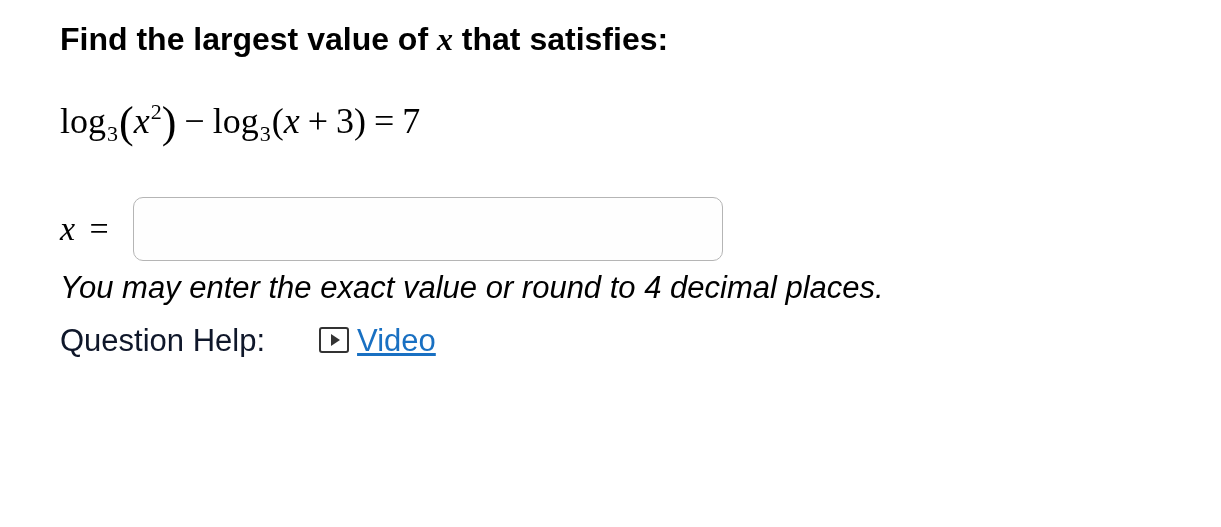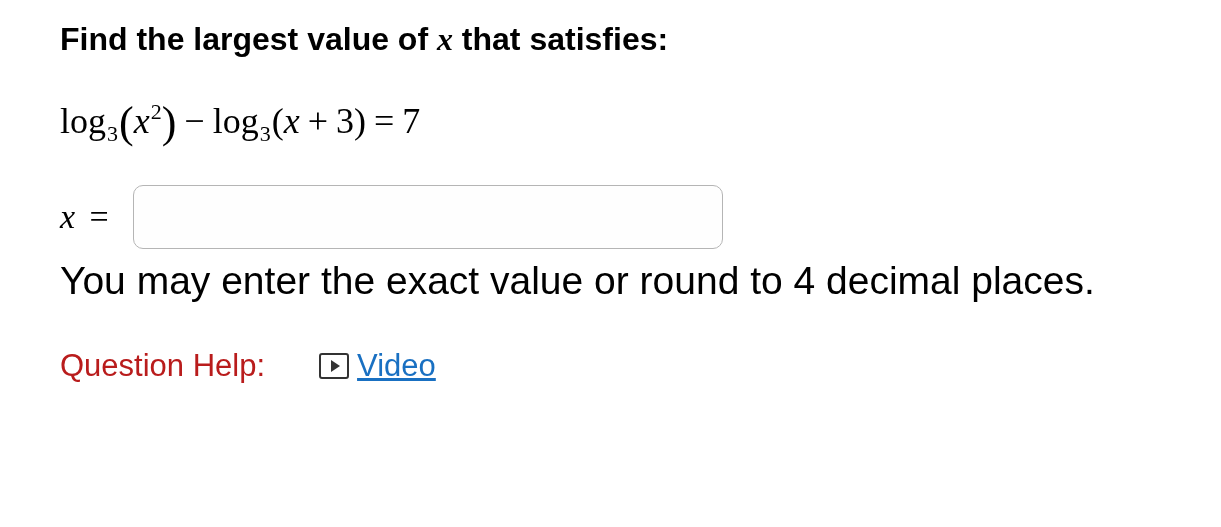--- a/index.html
+++ b/index.html
@@ -22,21 +22,21 @@
     font-weight: bold;
   }
   .math-x {
     font-family: "Cambria Math", "STIXGeneral", Georgia, serif;
     font-style: italic;
   }
   .equation {
     font-family: "Cambria Math", "STIXGeneral", Georgia, serif;
     font-size: 36px;
     white-space: nowrap;
-    margin-bottom: 36px;
+    margin-bottom: 48px;
     display: flex;
     align-items: baseline;
   }
   .equation .sub {
     font-size: 22px;
     position: relative;
     top: 8px;
     padding: 0 1px;
   }
   .equation .sup {
@@ -66,33 +66,34 @@
     height: 62px;
     border: 1px solid #b5b5b5;
     border-radius: 10px;
     background: #fefefe;
     font-size: 28px;
     padding: 0 14px;
     outline: none;
   }
   .note {
     margin-top: 2px;
-    margin-bottom: 36px;
-    font-size: 39px;
+    margin-bottom: 9px;
+    font-size: 31px;
+    font-style: italic;
   }
   .help-row {
     display: flex;
     align-items: center;
     gap: 18px;
     font-size: 31px;
     height: 34px;
     overflow: hidden;
   }
   .help-label {
-    color: #b91c1c;
+    color: #0f172a;
   }
   .video-link {
     display: flex;
     align-items: center;
     gap: 8px;
     color: #1970c2;
     text-decoration: underline;
     cursor: pointer;
     padding-left: 36px;
   }

